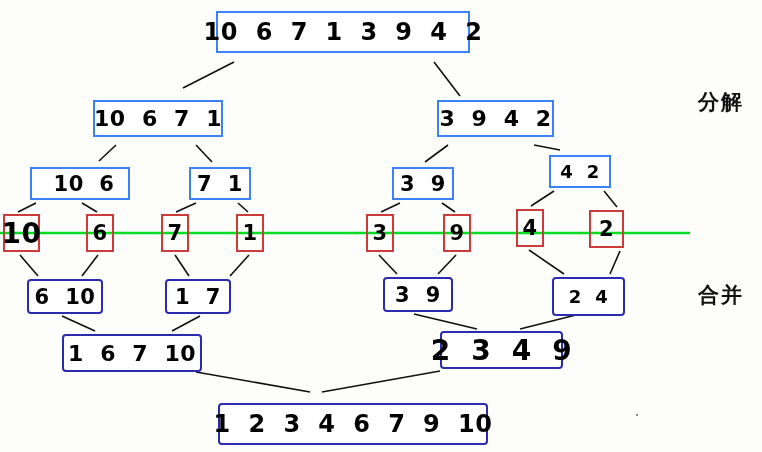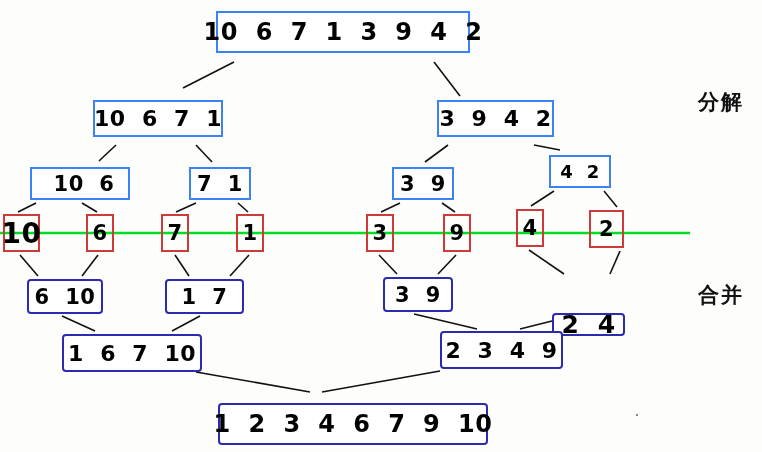--- a/index.html
+++ b/index.html
@@ -116,25 +116,25 @@
       <div class="node leaf" style="left: 86px; top: 214px; width: 28px; height: 38px; font-size: 21px;">6</div>
       <div class="node leaf" style="left: 161px; top: 214px; width: 28px; height: 38px; font-size: 21px;">7</div>
       <div class="node leaf" style="left: 236px; top: 214px; width: 28px; height: 38px; font-size: 21px;">1</div>
       <div class="node leaf" style="left: 366px; top: 214px; width: 28px; height: 38px; font-size: 21px;">3</div>
       <div class="node leaf" style="left: 443px; top: 214px; width: 28px; height: 38px; font-size: 21px;">9</div>
       <div class="node leaf" style="left: 516px; top: 209px; width: 28px; height: 38px; font-size: 21px;">4</div>
       <div class="node leaf" style="left: 589px; top: 210px; width: 35px; height: 38px; font-size: 21px;">2</div>
     </div>
   <div id="merge-layer">
       <div class="node merge" style="left: 27px; top: 279px; width: 76px; height: 35px; font-size: 21px;">6  10</div>
-      <div class="node merge" style="left: 165px; top: 279px; width: 79px; height: 35px; font-size: 21px;">1  7</div>
+      <div class="node merge" style="left: 165px; top: 279px; width: 66px; height: 35px; font-size: 21px;">1  7</div>
       <div class="node merge" style="left: 383px; top: 277px; width: 70px; height: 35px; font-size: 21px;">3  9</div>
-      <div class="node merge" style="left: 552px; top: 277px; width: 73px; height: 23px; font-size: 25px; margin-top: 36px;">2  4</div>
+      <div class="node merge" style="left: 552px; top: 277px; width: 73px; height: 39px; font-size: 18px;">2  4</div>
       <div class="node merge" style="left: 62px; top: 334px; width: 140px; height: 38px; font-size: 22px;">1  6  7  10</div>
-      <div class="node merge" style="left: 440px; top: 331px; width: 123px; height: 38px; font-size: 22px; text-align: right;">2  3  4  9</div>
+      <div class="node merge" style="left: 440px; top: 331px; width: 123px; height: 38px; font-size: 28px; text-align: right;">2  3  4  9</div>
       <div class="node merge" style="left: 218px; top: 403px; width: 270px; height: 42px; font-size: 24px; text-align: right;">1  2  3  4  6  7  9  10</div>
     </div>
   <div id="dots-layer">
       <div class="dot-mark" style="left: 636px; top: 414px;"></div>
     </div>
 
   <div class="side-label" style="left:698px; top:88px;">分解</div>
 
   <div class="side-label" style="left:698px; top:281px;">合并</div>
 

